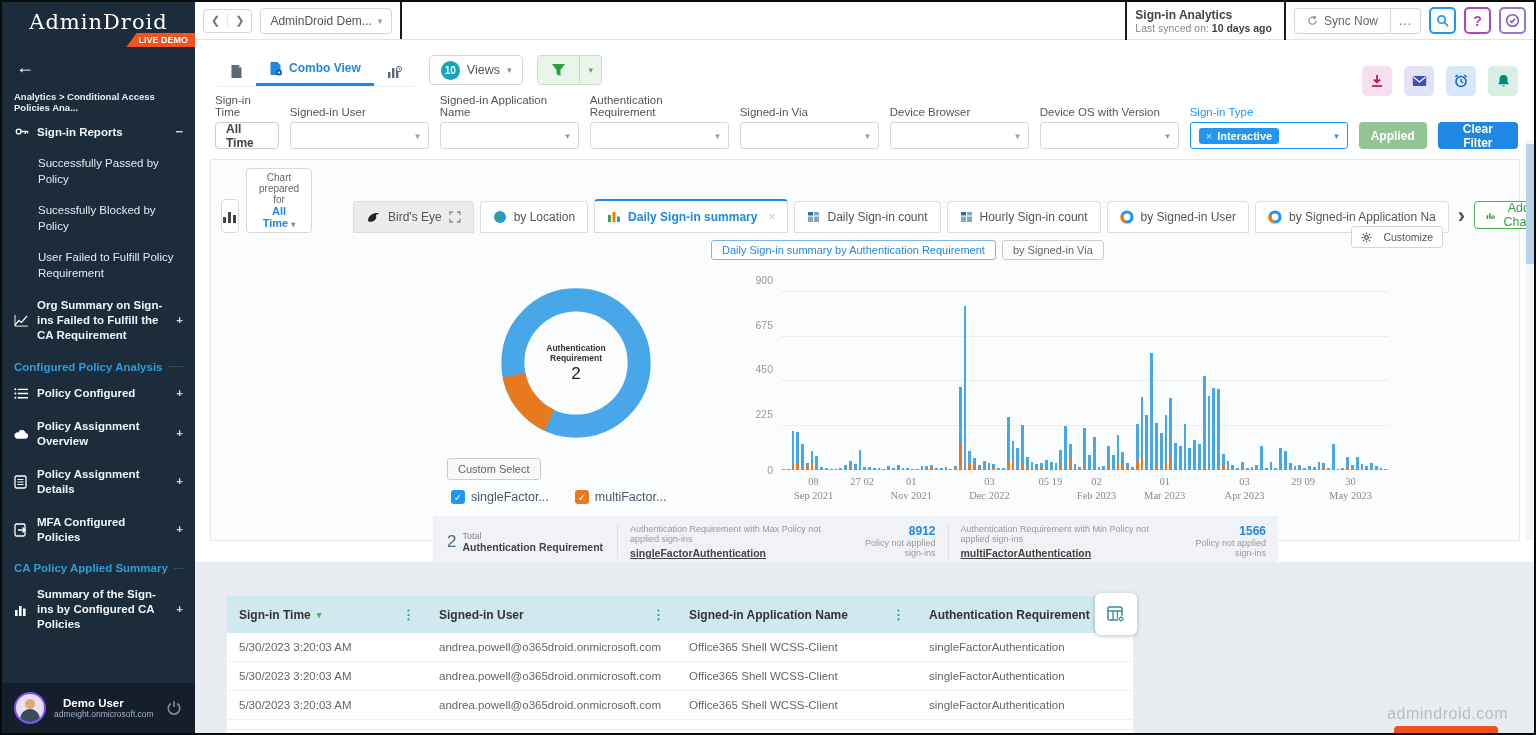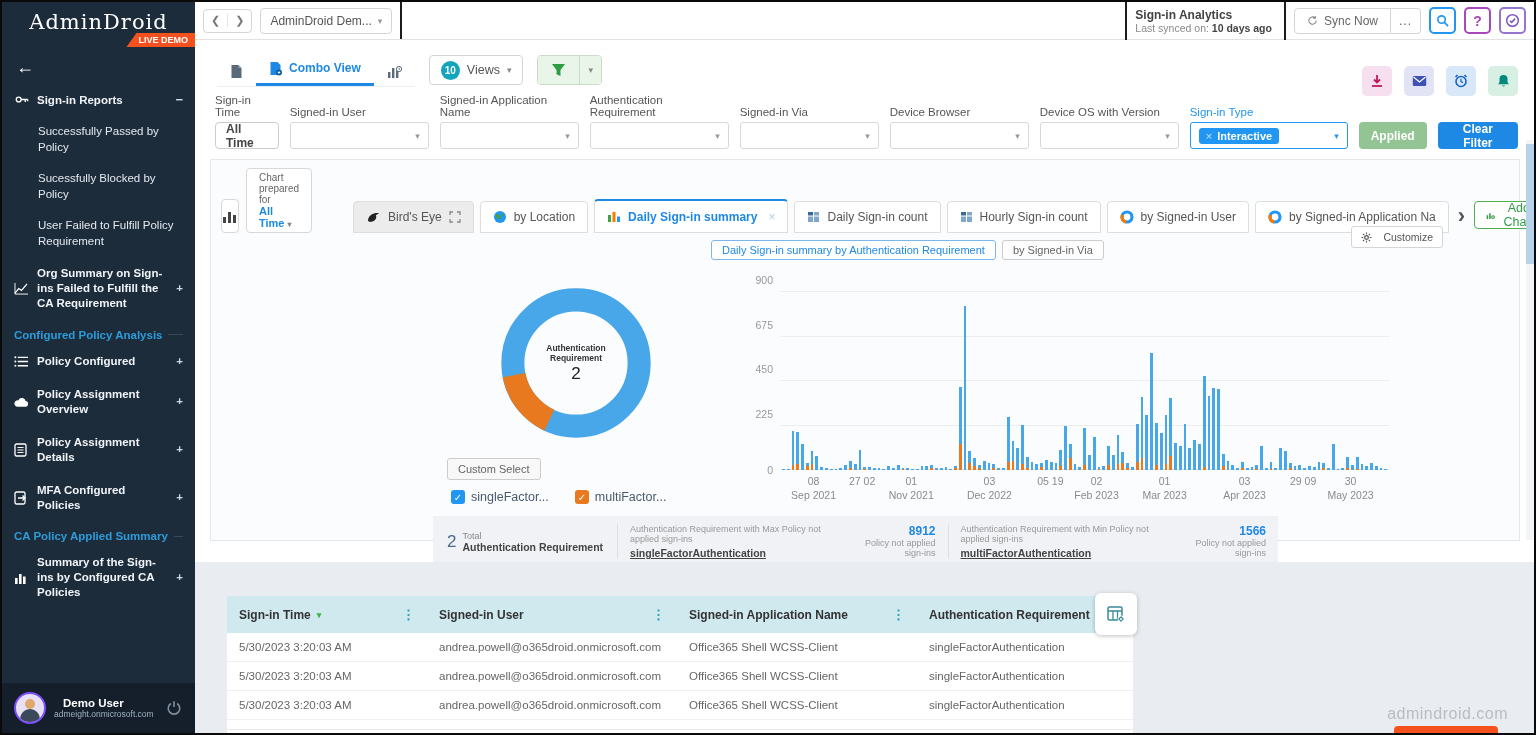--- a/index.html
+++ b/index.html
@@ -84,21 +84,21 @@
   .type-tag { background:#2196f3; color:#fff; font-size:11px; font-weight:bold; border-radius:3px; padding:2px 7px; display:flex; gap:5px; align-items:center; }
   .type-tag .x { color:#cfe6fb; font-weight:normal; }
   .f-select.type .caret { color:#2196f3; }
   .applied-btn { background:#93c493; color:#fff; font-size:12px; font-weight:bold; border:none; border-radius:4px; height:27px; padding:0 12px; cursor:pointer; }
   .clear-btn { background:#1e88e5; color:#fff; font-size:12px; font-weight:bold; border:none; border-radius:4px; height:27px; padding:0 11px; cursor:pointer; }
 
   
   .chart-wrapper { margin:0 14px 0 15px; background:#fbfcfd; border:1px solid #e4e8ec; height:382px; position:relative; }
   .tabs-row { display:flex; align-items:flex-end; padding:8px 10px 0 10px; gap:7px; }
   .icon-btn { width:36px; height:34px; border:1px solid #d8d8d8; border-radius:4px; background:#fff; display:flex; align-items:center; justify-content:center; cursor:pointer; }
-  .prep-btn { border:1px solid #d8d8d8; border-radius:4px; background:#fff; padding:3px 12px; cursor:pointer; }
+  .prep-btn { border:1px solid #d8d8d8; border-radius:4px; background:#fff; padding:3px 12px; text-align:center; cursor:pointer; }
   .prep-btn .l1 { font-size:10px; color:#666; }
   .prep-btn .l2 { font-size:11px; color:#1e88e5; font-weight:bold; }
   .prep-btn .l2 .caret { color:#888; font-size:8px; }
   .ctabs { display:flex; gap:6px; margin-left:34px; align-items:flex-end; }
   .ctab { display:flex; align-items:center; gap:7px; background:#fff; border:1px solid #ddd; border-radius:4px 4px 0 0; height:32px; padding:0 12px; font-size:12px; color:#555; white-space:nowrap; cursor:pointer; }
   .ctab.gray { background:#ececec;text-align:center; }
   .ctab.active { border-top:2px solid #1e88e5; color:#1e88e5; font-weight:bold; height:34px; }
   .ctab .closex { color:#b9cfe4; margin-left:4px; font-weight:normal; }
   .tab-chevron { font-size:22px; color:#555; font-weight:bold; margin:0 2px 4px; cursor:pointer; }
   .addchart-btn { margin-left:auto; margin-bottom:4px; border:1px solid #4caf50; color:#2e9e44; background:#fff; border-radius:4px; height:28px; display:flex; align-items:center; gap:6px; padding:0 11px; font-size:12.5px; cursor:pointer; }
@@ -122,21 +122,21 @@
 
   .bars-panel { width:648px; flex:none; margin-top:18px; }
   .plot { position:relative; height:178px; margin-left:40px; }
   .gline { position:absolute; left:0; right:0; height:1px; background:#ededed; }
   .baseline { position:absolute; left:0; right:0; bottom:0; height:1px; background:#e0e0e0; }
   .ytick { position:absolute; left:-40px; width:32px; text-align:right; font-size:10.5px; color:#999; transform:translateY(-50%); }
   .bars-area { position:absolute; inset:0; display:flex; align-items:flex-end; }
   .bar-slot { flex:1; height:100%; display:flex; flex-direction:column; justify-content:flex-end; padding:0 1px; }
   .seg-s { background:#47a7e8; width:100%; }
   .seg-m { background:#e8791e; width:100%; }
-  .x-axis { position:relative; height:32px; margin-left:56px; }
+  .x-axis { position:relative; height:32px; margin-left:56px;font-family:Liberation Serif, serif; }
   .xtick { position:absolute; transform:translateX(-50%); text-align:center; font-size:10.5px; color:#8a8a8a; top:5px; line-height:1.3; white-space:nowrap; }
   .xtick span { display:block; }
 
   .summary-strip { margin:12px 0 0 222px; width:845px; background:#f0f2f5; display:flex; align-items:center; padding:8px 0; }
   .sum-total { display:flex; gap:6px; padding:0 14px; align-items:center; flex:none; }
   .sum-total .big { font-size:17px; color:#4a6a8a; }
   .sum-total .lbl1 { font-size:9px; color:#888; }
   .sum-total .lbl2 { font-size:10.5px; font-weight:bold; color:#444; }
   .sum-sec { border-left:1px solid #dcdfe3; padding:0 12px; display:flex; justify-content:space-between; gap:10px; flex:1; }
   .sum-sec .left .cap { font-size:9px; color:#999; }
@@ -173,20 +173,21 @@
 <div class="frame">
 
   <div class="sidebar">
     <div class="logo-row">
       <span class="logo-text">AdminDroid</span>
     </div>
     <div class="live-demo">LIVE DEMO</div>
     <div class="back-row">
       <span class="back-arrow">←</span>
     </div>
+    <div class="breadcrumb">Analytics &gt; Conditional Access Policies Ana...</div>
 
     <div class="side-group">
       <span class="gicon">
         <svg width="15" height="15" viewBox="0 0 16 16">
             <circle cx="5" cy="8" r="2.6" fill="none" stroke="#fff" stroke-width="1.4"></circle>
             <path d="M7.6 8h7M12 8v2.6M14.6 8v1.8" stroke="#fff" stroke-width="1.4" fill="none"></path>
           </svg>
       </span>
       <span>Sign-in Reports</span>
       <span class="expander">−</span>

